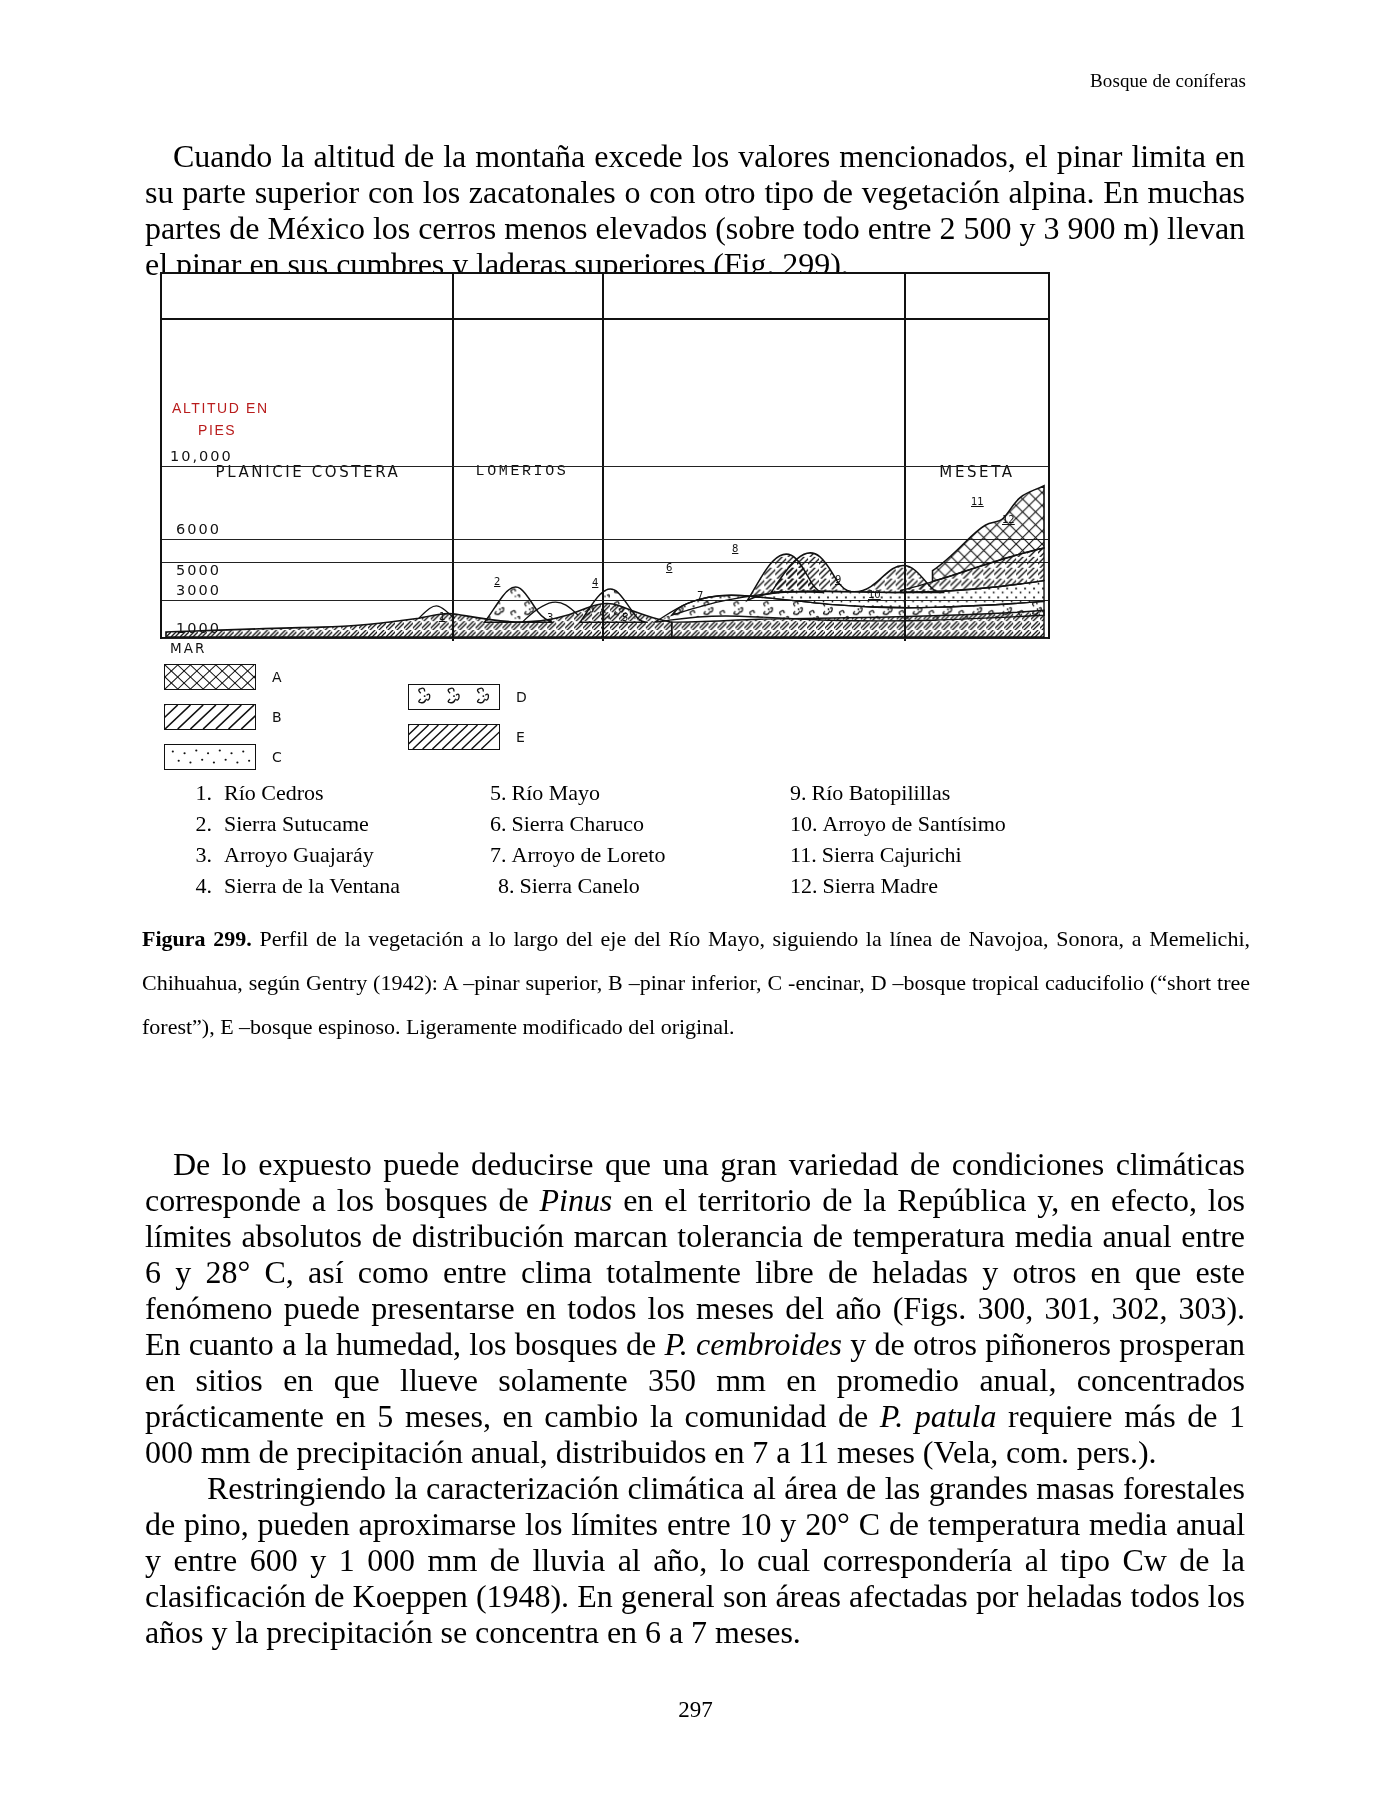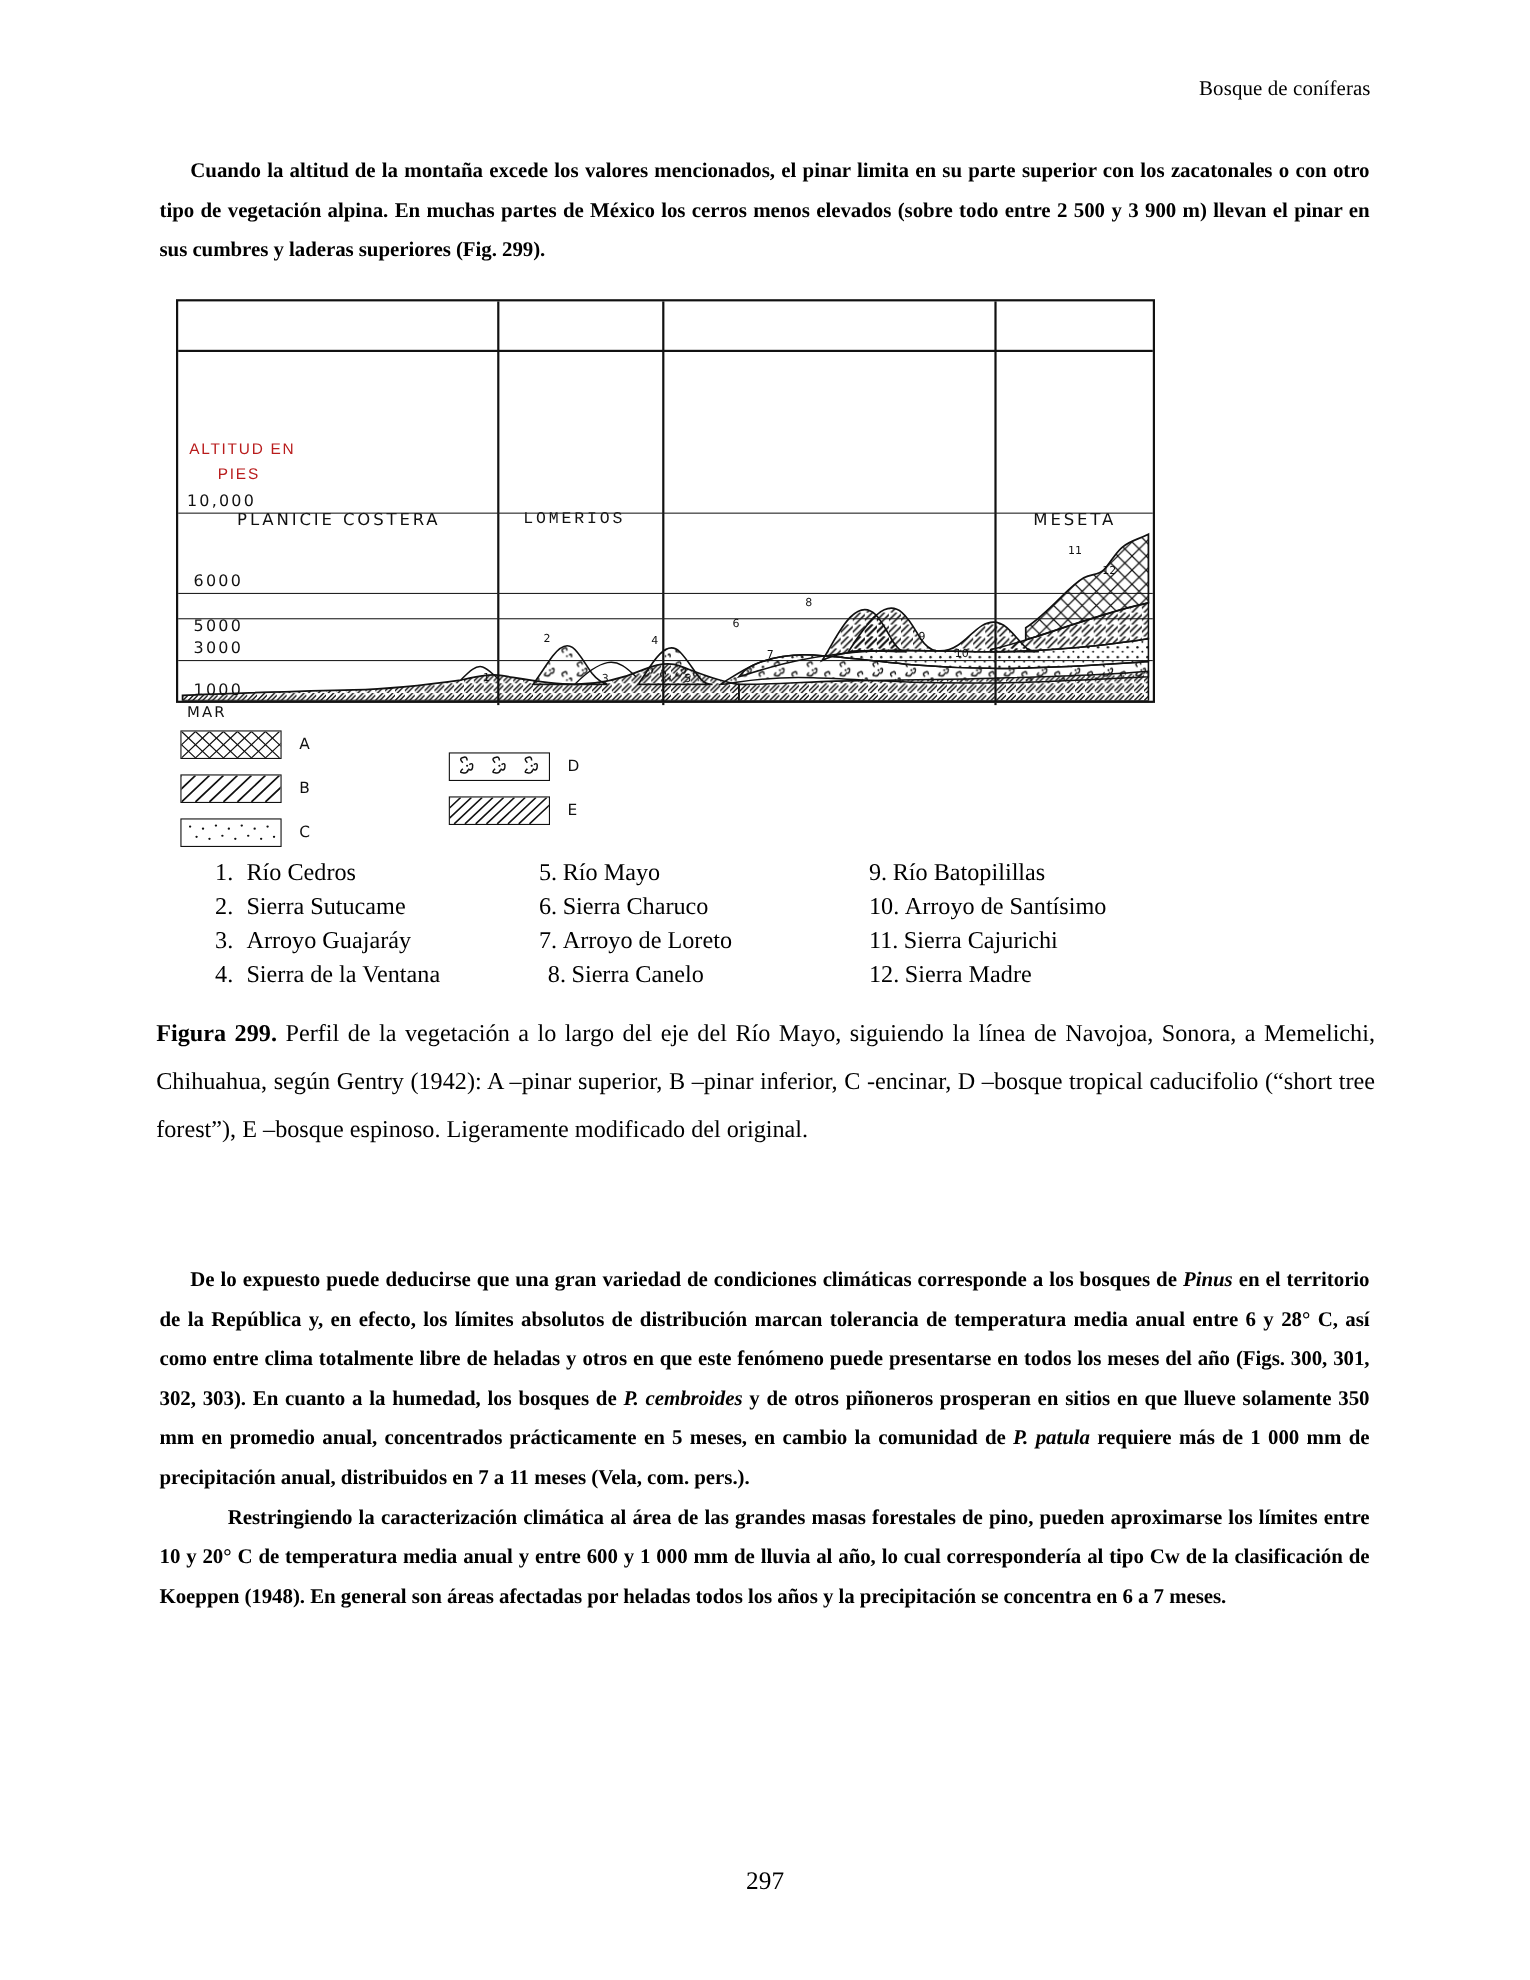--- a/index.html
+++ b/index.html
@@ -33,26 +33,25 @@
 
   
   .content {
     position: absolute;
     left: 145px;
     top: 138px;
     width: 1100px;
   }
   p.para {
     margin: 0 0 0 0;
-    font-size: 19px;
+    font-size: 32px;
     line-height: 36px;
     text-align: justify;
     text-indent: 28px;
     letter-spacing: -0.05px;
-    font-weight: bold;
   }
   p.para.indent-big { text-indent: 62px; }
   .it { font-style: italic; }
 
   
   .figure-wrap {
     position: absolute;
     left: 160px;
     top: 272px;
     width: 900px;
@@ -115,20 +114,21 @@
     letter-spacing: 2px;
     color: #111;
     white-space: nowrap;
   }
 
   .peak-num {
     position: absolute;
     font-family: "DejaVu Sans", sans-serif;
     font-size: 10px;
     color: #111;
+    text-decoration: underline;
   }
 
   .profile-svg {
     position: absolute;
     left: 0;
     top: 0;
     width: 100%;
     height: 100%;
     pointer-events: none;
   }

